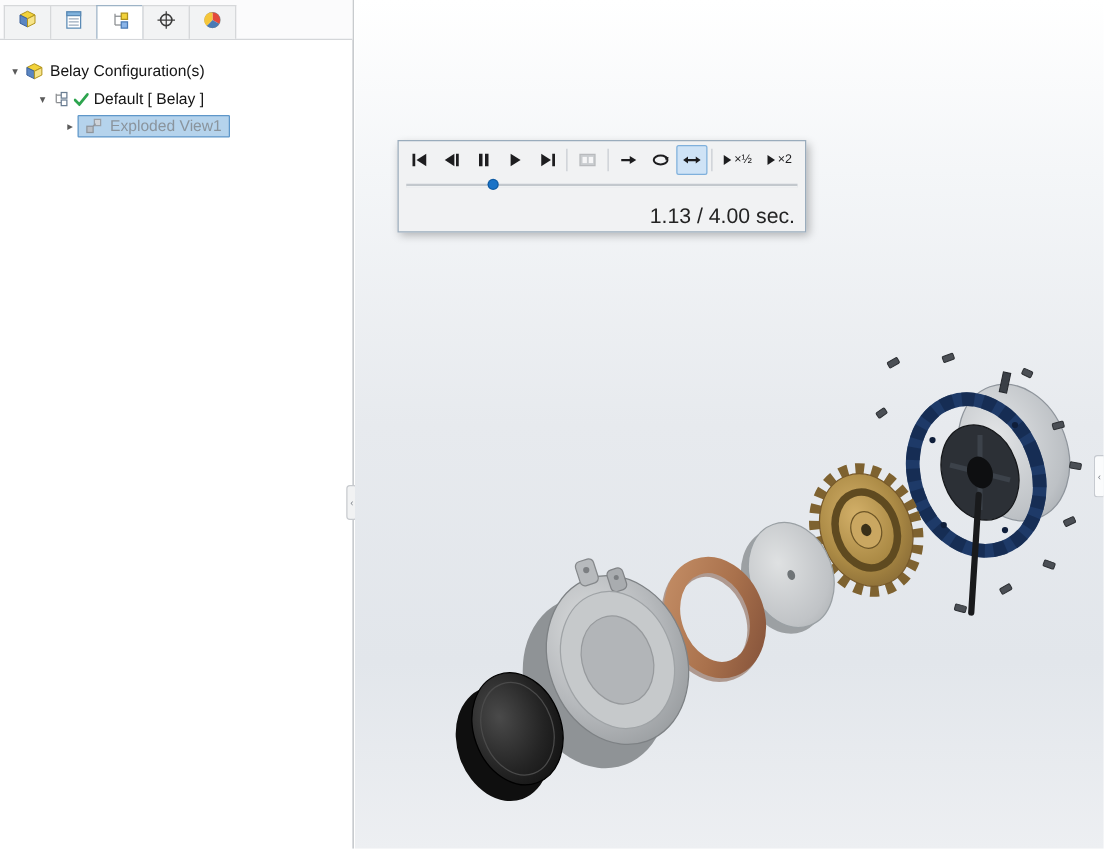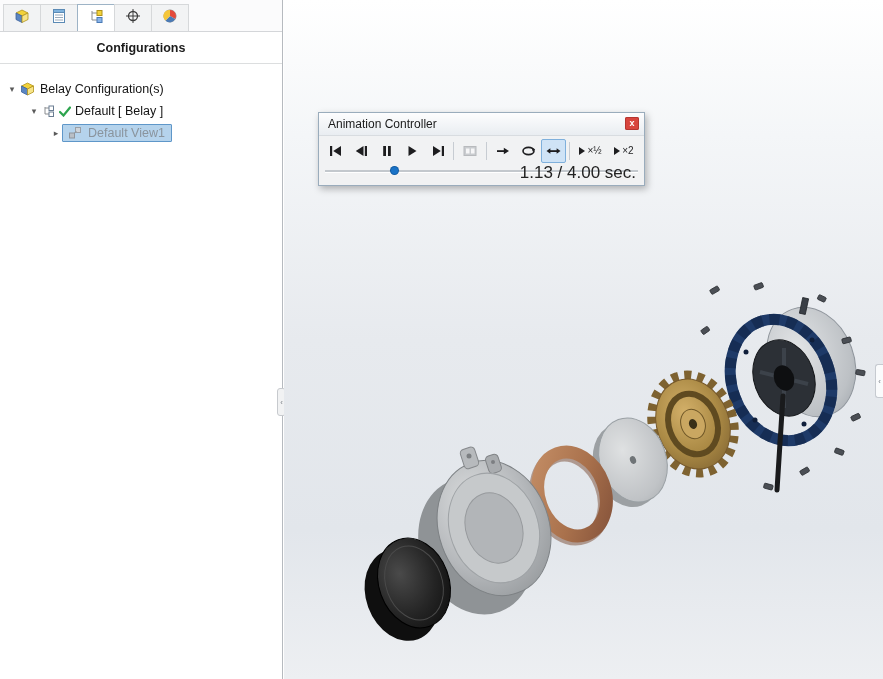--- a/index.html
+++ b/index.html
@@ -151,21 +151,20 @@
         <svg width="16" height="16" viewBox="0 0 16 16">
           <circle cx="8" cy="8" r="6" fill="#f2f2f2" stroke="#888888"></circle>
           <path d="M8 8 L8 2 A6 6 0 0 1 13.2 11 Z" fill="#e4493b"></path>
           <path d="M8 8 L13.2 11 A6 6 0 0 1 3.5 12.5 Z" fill="#4a7ab5"></path>
           <path d="M8 8 L3.5 12.5 A6 6 0 0 1 8 2 Z" fill="#f5c63a"></path>
         </svg>
       </span>
     </div>
   </div>
 
-  <div class="panel-header">Configurations</div>
 
   <div class="tree">
     <div class="tree-row row-root">
       <span class="expander">▾</span>
       <span class="ticon">
         <svg width="15" height="14" viewBox="0 0 15 14">
           <polygon points="7.5,1 13.5,4 7.5,7 1.5,4" fill="#f2d23a" stroke="#b0921a" stroke-width="0.8"></polygon>
           <polygon points="1.5,4 7.5,7 7.5,13 1.5,10" fill="#5b86c2" stroke="#3c619c" stroke-width="0.8"></polygon>
           <polygon points="13.5,4 7.5,7 7.5,13 13.5,10" fill="#f7e489" stroke="#b0921a" stroke-width="0.8"></polygon>
         </svg>
@@ -195,21 +194,21 @@
     <div class="tree-row row-exploded">
       <span class="expander">▸</span>
       <span class="selected-box">
         <span class="ticon">
           <svg width="14" height="14" viewBox="0 0 14 14">
             <rect x="1.5" y="7" width="5" height="5" fill="#b9bfc6" stroke="#8f959c"></rect>
             <rect x="7.5" y="1.5" width="5" height="5" fill="#cfd4da" stroke="#9aa0a7"></rect>
             <line x1="6.5" y1="7" x2="8.5" y2="5" stroke="#8f959c"></line>
           </svg>
         </span>
-        <span>Default View1</span>
+        <span>Exploded View1</span>
       </span>
     </div>
   </div>
 </aside>
 
 <div class="panel-splitter-handle">
   <span>‹</span>
 </div>
 
 <main class="viewport">
@@ -312,24 +311,20 @@
       <ellipse cx="130" cy="583" rx="28" ry="38" transform="rotate(-20 130 583)" fill="none" stroke="#4a4a4a" stroke-width="1"></ellipse>
     </g>
   </svg>
 </main>
 
 <div class="task-pane-handle">
   <span>‹</span>
 </div>
 
 <div class="ac-window">
-  <div class="ac-title">
-    <span>Animation Controller</span>
-    <span class="ac-close">x</span>
-  </div>
 
   <div class="ac-toolbar">
     <div class="ac-btn">
       <svg width="14" height="12" viewBox="0 0 14 12" fill="#1d1d1f">
         <rect x="1" y="1" width="2.2" height="10"></rect>
           <polygon points="12,1 12,11 4.2,6"></polygon>
       </svg>
     </div>
     <div class="ac-btn">
       <svg width="14" height="12" viewBox="0 0 14 12" fill="#1d1d1f">

